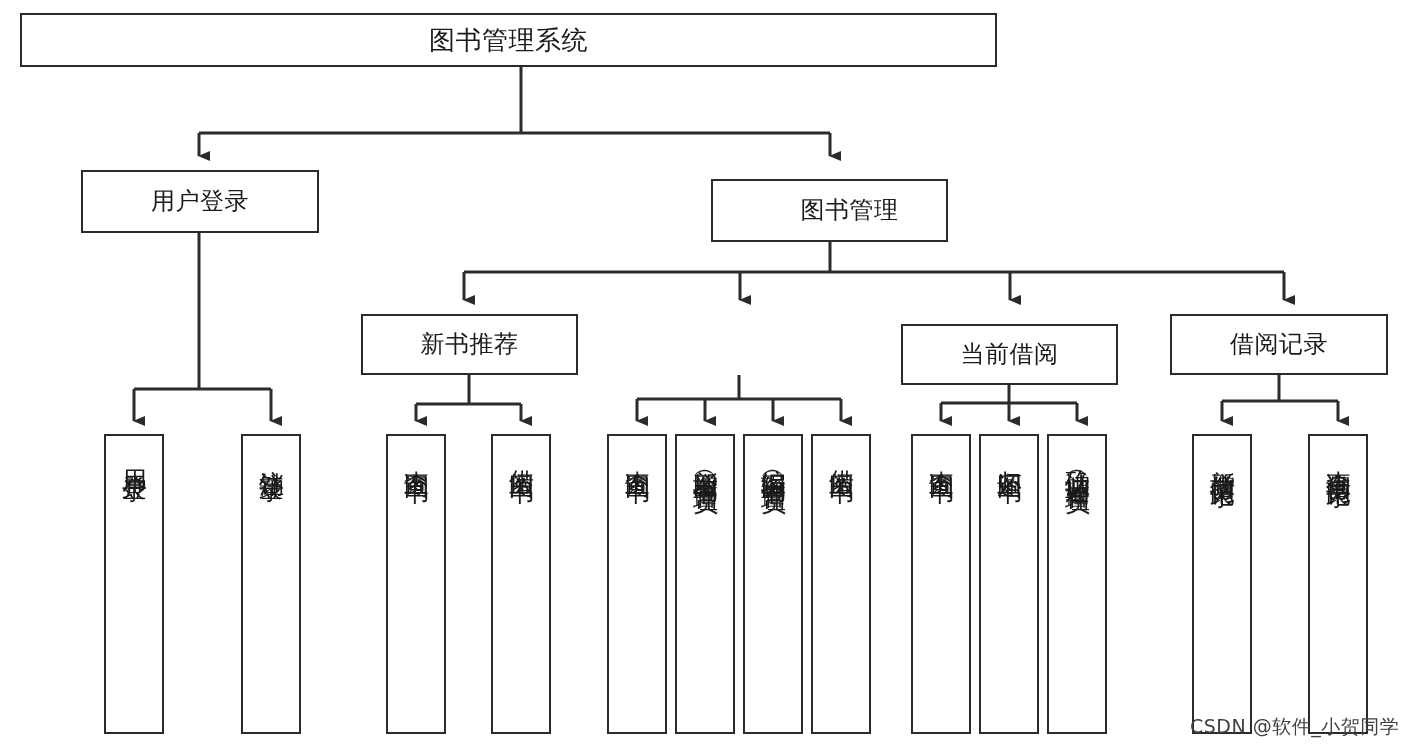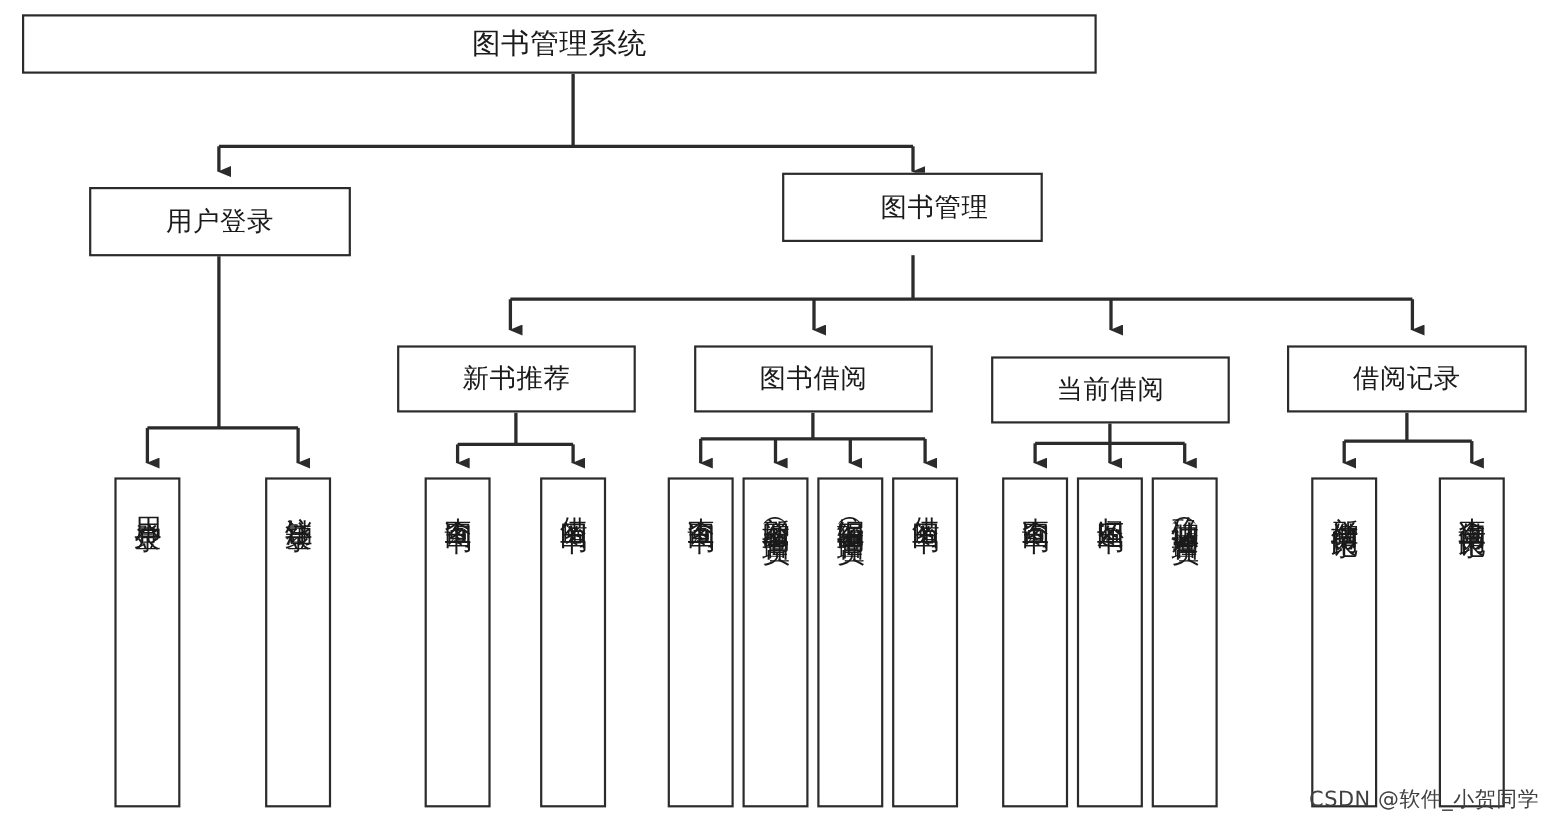--- a/index.html
+++ b/index.html
@@ -131,31 +131,28 @@
   </svg>
 
   <div class="node level-root" style="left:20px; top:13px; width:977px; height:54px;">
     <span class="node-label">图书管理系统</span>
   </div>
 
   <div class="node level-branch" style="left:81px; top:170px; width:238px; height:63px;">
     <span class="node-label">用户登录</span>
   </div>
 
-  <div class="node level-branch" style="left:711px; top:157px; width:237px; height:63px;padding-left:40px;">
+  <div class="node level-branch" style="left:711px; top:179px; width:237px; height:63px;padding-left:40px;">
     <span class="node-label">图书管理</span>
   </div>
 
   <div class="node level-branch" style="left:361px; top:314px; width:217px; height:61px;">
     <span class="node-label">新书推荐</span>
   </div>
 
-  <div class="node level-branch" style="left:631px; top:314px; width:217px; height:61px;">
-    <span class="node-label">图书借阅</span>
-  </div>
 
   <div class="node level-branch" style="left:901px; top:324px; width:217px; height:61px;">
     <span class="node-label">当前借阅</span>
   </div>
 
   <div class="node level-branch" style="left:1170px; top:314px; width:218px; height:61px;justify-content:center;">
     <span class="node-label">借阅记录</span>
   </div>
 
   <div class="node level-leaf" style="left:104px; top:434px; width:60px; height:300px;">

